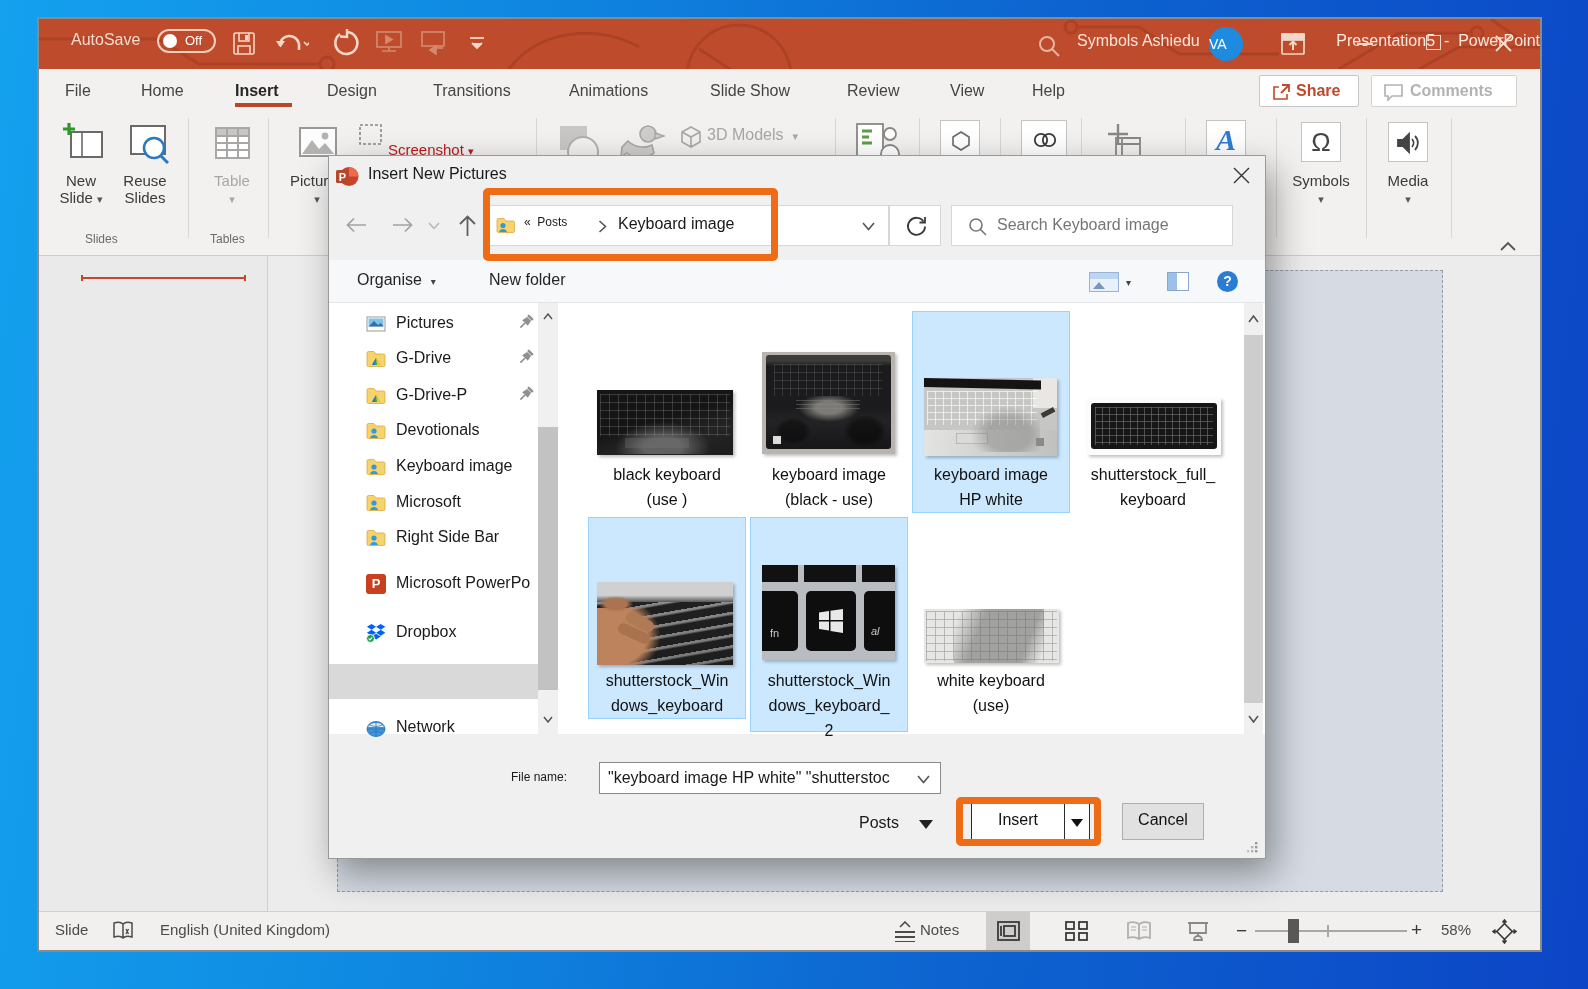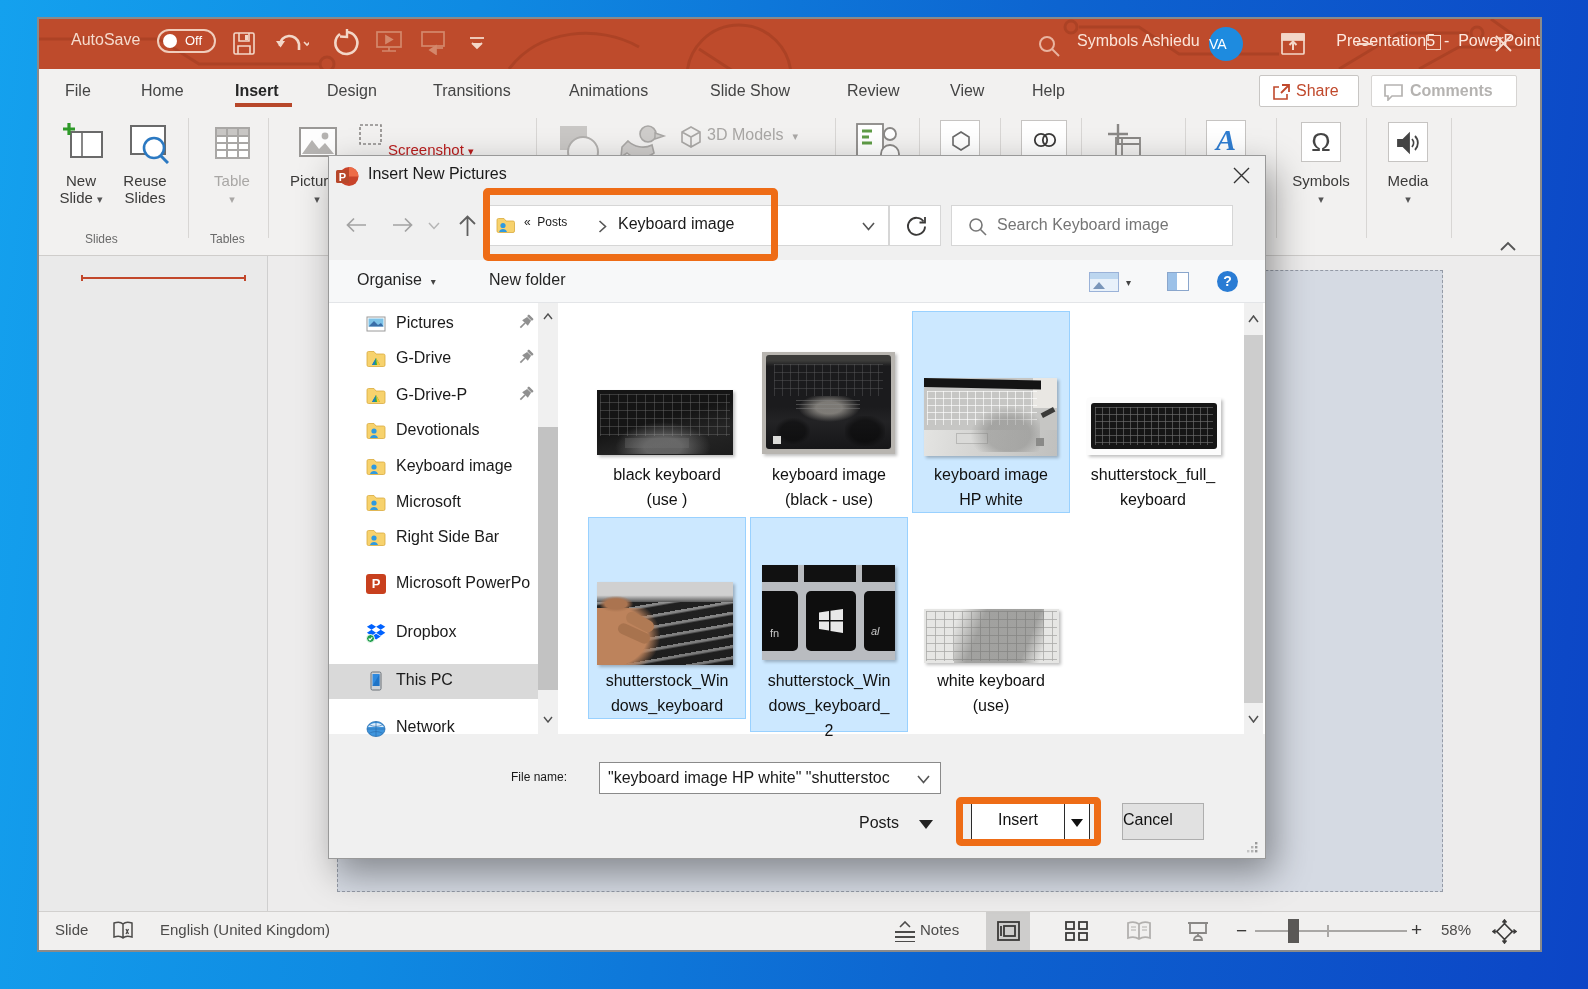--- a/index.html
+++ b/index.html
@@ -107,21 +107,21 @@
  <div class="tab" style="left:530px">Animations</div>
  <div class="tab" style="left:671px">Slide Show</div>
  <div class="tab" style="left:808px">Review</div>
  <div class="tab" style="left:911px">View</div>
  <div class="tab" style="left:993px">Help</div>
  <div class="abs" style="left:1220px;top:6px;width:100px;height:32px;background:#fff;border:1px solid #c8c6c4;border-radius:2px">
    <svg class="abs" style="left:11px;top:7px" width="20" height="18" viewBox="0 0 20 18" fill="none" stroke="#c0492c" stroke-width="1.6">
           <path d="M8 4 H3 V16 H16 V11"></path>
           <path d="M11 2 L18 2 L18 9 M18 2 L10 10" stroke-width="1.8"></path>
         </svg>
-   <div class="abs" style="left:36px;top:6px;color:#c0492c;font-size:16px;font-weight:normal">Share</div>
+   <div class="abs" style="left:36px;top:6px;color:#c0492c;font-size:16px;font-weight:bold">Share</div>
  </div>
  <div class="abs" style="left:1332px;top:6px;width:146px;height:32px;background:#fff;border:1px solid #d6d4d2;border-radius:2px">
    <svg class="abs" style="left:12px;top:8px" width="19" height="17" viewBox="0 0 19 17" fill="none" stroke="#b5b3b1" stroke-width="1.7">
           <path d="M1 1 H18 V12 H8 L4 16 V12 H1 Z"></path>
         </svg>
    <div class="abs" style="left:38px;top:6px;color:#b5b3b1;font-size:16px;font-weight:bold">Comments</div>
  </div>
 </div>
 <div class="ribbon" style="top:91px;height:146px">
 
@@ -404,28 +404,20 @@
   <div class="ic" style="background:#c8401e;border-radius:3px;color:#fff;font-weight:bold;font-size:13px;text-align:center;line-height:20px">P</div>
   <div class="tx">Microsoft PowerPo</div>
  </div>
  <div class="srow" style="top:459px">
   <svg class="ic" viewBox="0 0 20 20" fill="#0062ff">
         <path d="M5 1 L10 4.2 L5 7.4 L0 4.2 Z M15 1 L20 4.2 L15 7.4 L10 4.2 Z M5 7.4 L10 10.6 L5 13.8 L0 10.6 Z M15 7.4 L20 10.6 L15 13.8 L10 10.6 Z M5 14.6 L10 17.8 L15 14.6 L10 11.8 Z" transform="scale(.92) translate(1,0)"></path>
         <circle cx="4.5" cy="15.5" r="4" fill="#1e9e4a" stroke="#fff" stroke-width="1"></circle>
         <path d="M2.7 15.5 L4 16.8 L6.3 14.4" stroke="#fff" stroke-width="1.2" fill="none"></path>
       </svg>
   <div class="tx">Dropbox</div>
- </div>
- <div class="srow" style="top:507px">
-  <svg class="ic" viewBox="0 0 20 20">
-        <rect x="5" y="1" width="10" height="18" rx="1.5" fill="#cfd3d8" stroke="#6a7077" stroke-width="1"></rect>
-        <rect x="6.5" y="3" width="7" height="12" fill="#2f8adf"></rect>
-        <path d="M6.5 15 l7 -12 v12 z" fill="#1566b8" opacity=".6"></path>
-      </svg>
-  <div class="tx">This PC</div>
  </div>
  <div class="srow" style="top:554px">
   <svg class="ic" viewBox="0 0 20 20">
         <ellipse cx="10" cy="11" rx="9" ry="7.5" fill="#3f95dd"></ellipse>
         <path d="M2 9 a9 7.5 0 0 1 16 0 Z" fill="#dfeefc"></path>
         <ellipse cx="10" cy="11" rx="9" ry="7.5" fill="none" stroke="#2a6eb0" stroke-width=".8"></ellipse>
         <path d="M1 11 H19 M10 3.5 V18.5 M3 6.5 C7 9 13 9 17 6.5 M3 15.5 C7 13 13 13 17 15.5" stroke="#2a6eb0" stroke-width=".7" fill="none"></path>
       </svg>
   <div class="tx">Network</div>
  </div>
@@ -556,21 +548,21 @@
  </div>
  <div class="abs" style="left:530px;top:658px;font-size:16px;color:#1a1a1a">Posts</div>
  <div class="abs" style="left:590px;top:664px;width:0;height:0;border-left:7px solid transparent;border-right:7px solid transparent;border-top:9px solid #222"></div>
  <div class="abs" style="left:642px;top:647px;width:93px;height:37px;background:#fff;border:1px solid #2b2b2b;border-right:none">
   <div class="abs" style="left:0;top:7px;width:100%;text-align:center;font-size:16px;color:#111">Insert</div>
  </div>
  <div class="abs" style="left:735px;top:647px;width:26px;height:37px;background:#fff;border:1px solid #2b2b2b">
   <div class="abs" style="left:6px;top:15px;width:0;height:0;border-left:6px solid transparent;border-right:6px solid transparent;border-top:8px solid #111"></div>
  </div>
  <div class="abs" style="left:793px;top:647px;width:82px;height:37px;background:#e1e1e1;border:1px solid #aeaeae">
-  <div class="abs" style="left:0;top:7px;width:100%;font-size:16px;color:#111">Cancel</div>
+  <div class="abs" style="left:0;top:7px;width:100%;text-align:center;font-size:16px;color:#111">Cancel</div>
  </div>
  <svg class="abs" style="left:918px;top:686px" width="11" height="11" viewBox="0 0 11 11" fill="#9a9a9a">
       <rect x="8" y="0" width="2.4" height="2.4"></rect>
       <rect x="8" y="4" width="2.4" height="2.4"></rect>
       <rect x="8" y="8" width="2.4" height="2.4"></rect>
       <rect x="4" y="4" width="2.4" height="2.4" opacity=".7"></rect>
       <rect x="4" y="8" width="2.4" height="2.4" opacity=".7"></rect>
       <rect x="0" y="8" width="2.4" height="2.4" opacity=".5"></rect>
     </svg>
 </div>

